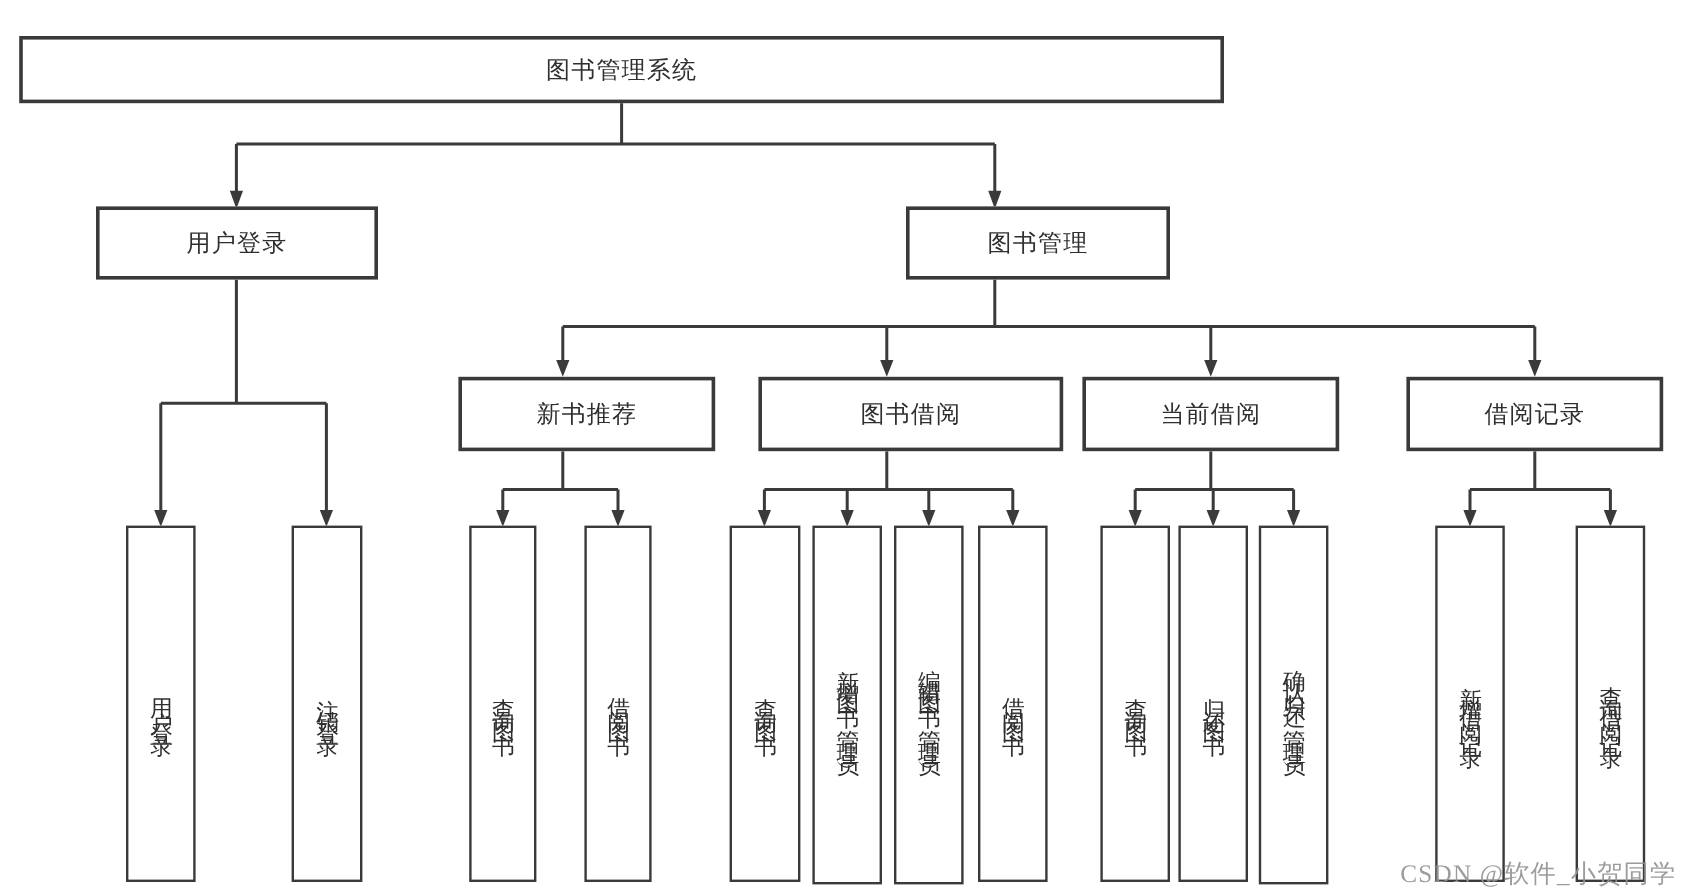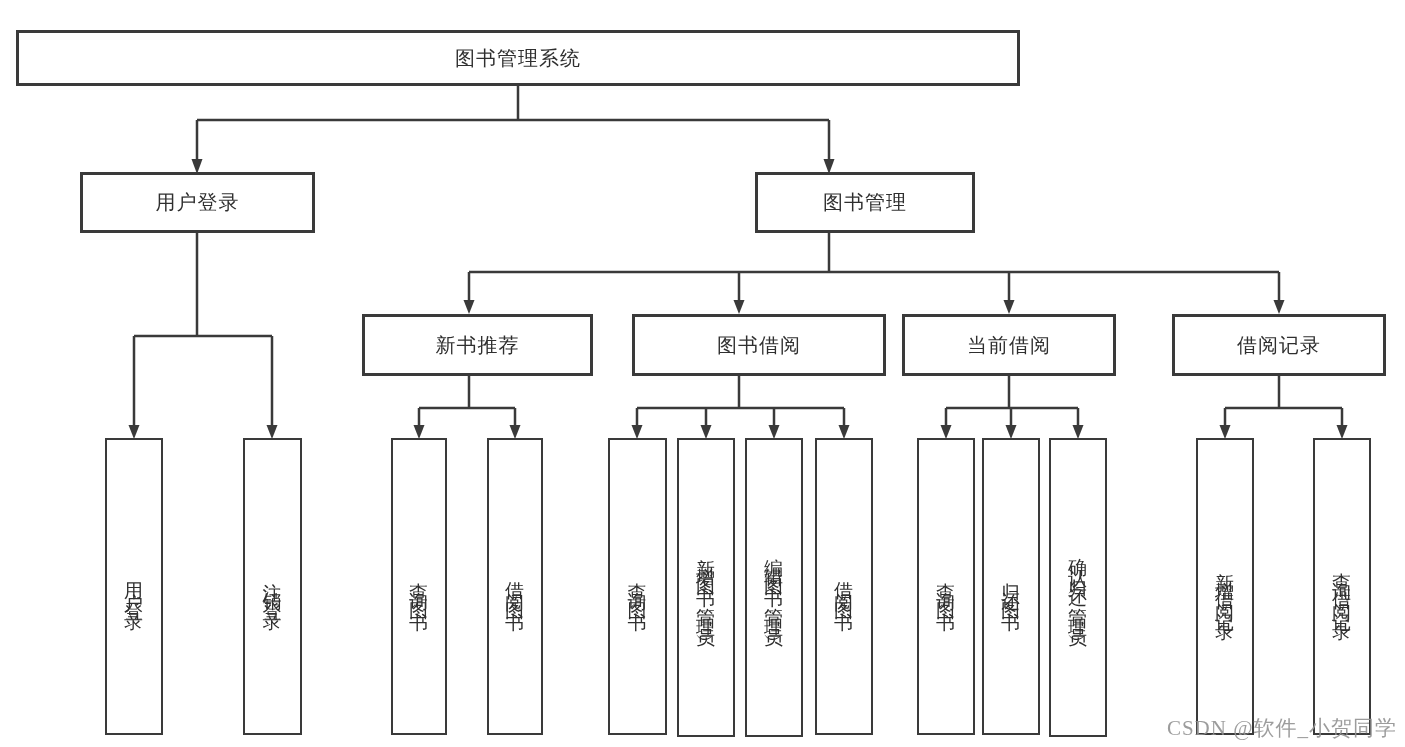--- a/index.html
+++ b/index.html
@@ -124,21 +124,21 @@
     <span>图书管理系统</span>
   </div>
 
   <div class="node level23" style="left:80px; top:172px; width:235px; height:61px;">
     <span>用户登录</span>
   </div>
   <div class="node level23" style="left:711px; top:172px; width:220px; height:61px;margin-left:44px;">
     <span>图书管理</span>
   </div>
 
-  <div class="node level23" style="left:362px; top:314px; width:231px; height:62px;">
+  <div class="node level23" style="left:382px; top:314px; width:214px; height:62px;">
     <span>新书推荐</span>
   </div>
   <div class="node level23" style="left:632px; top:314px; width:254px; height:62px;">
     <span>图书借阅</span>
   </div>
   <div class="node level23" style="left:1172px; top:314px; width:214px; height:62px;">
     <span>借阅记录</span>
   </div>
   <div class="node level23" style="left:902px; top:314px; width:214px; height:62px;">
     <span>当前借阅</span>

